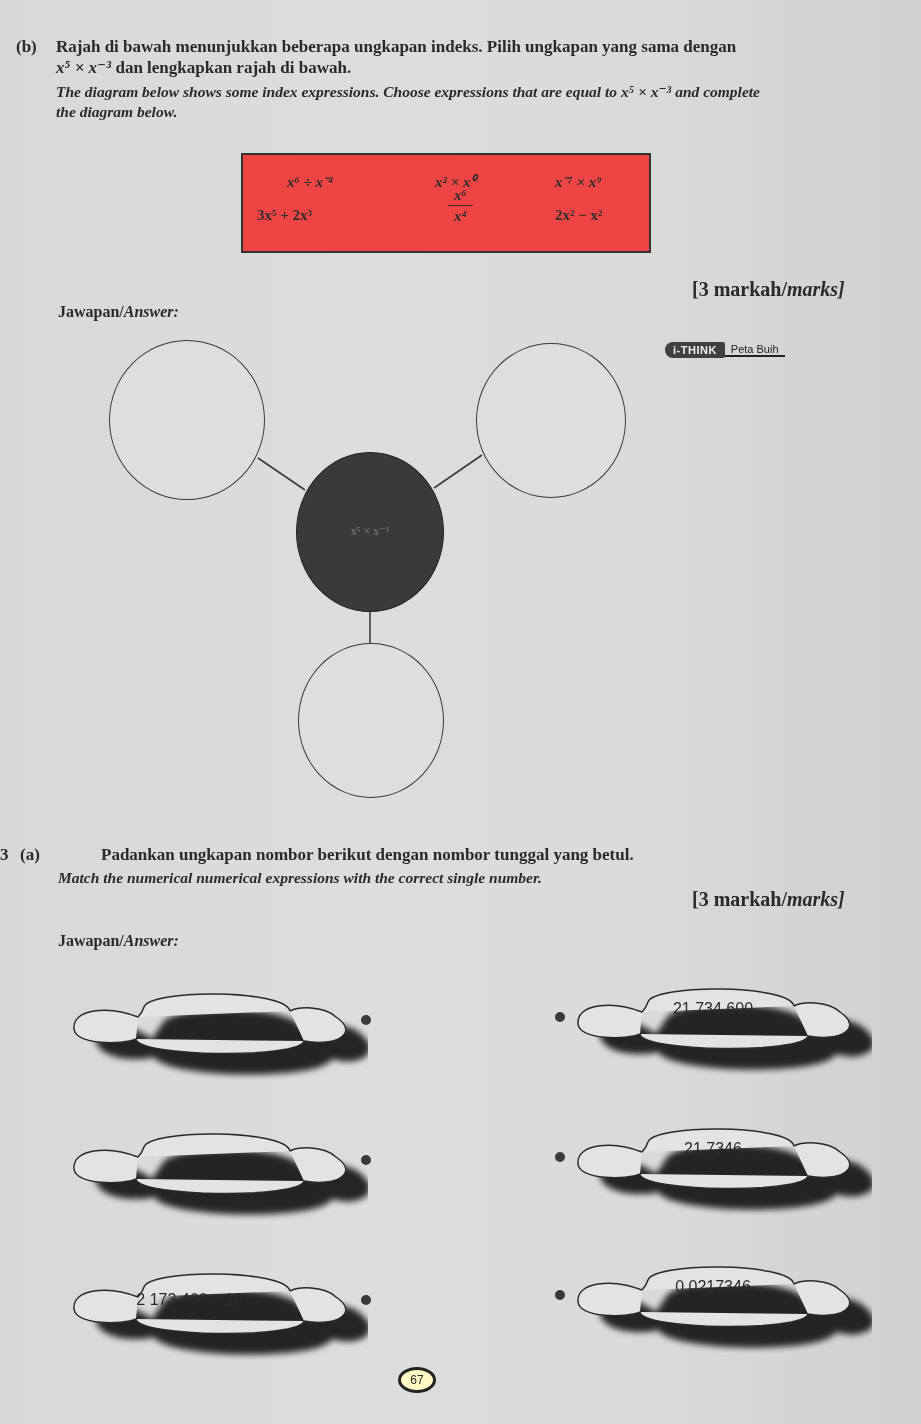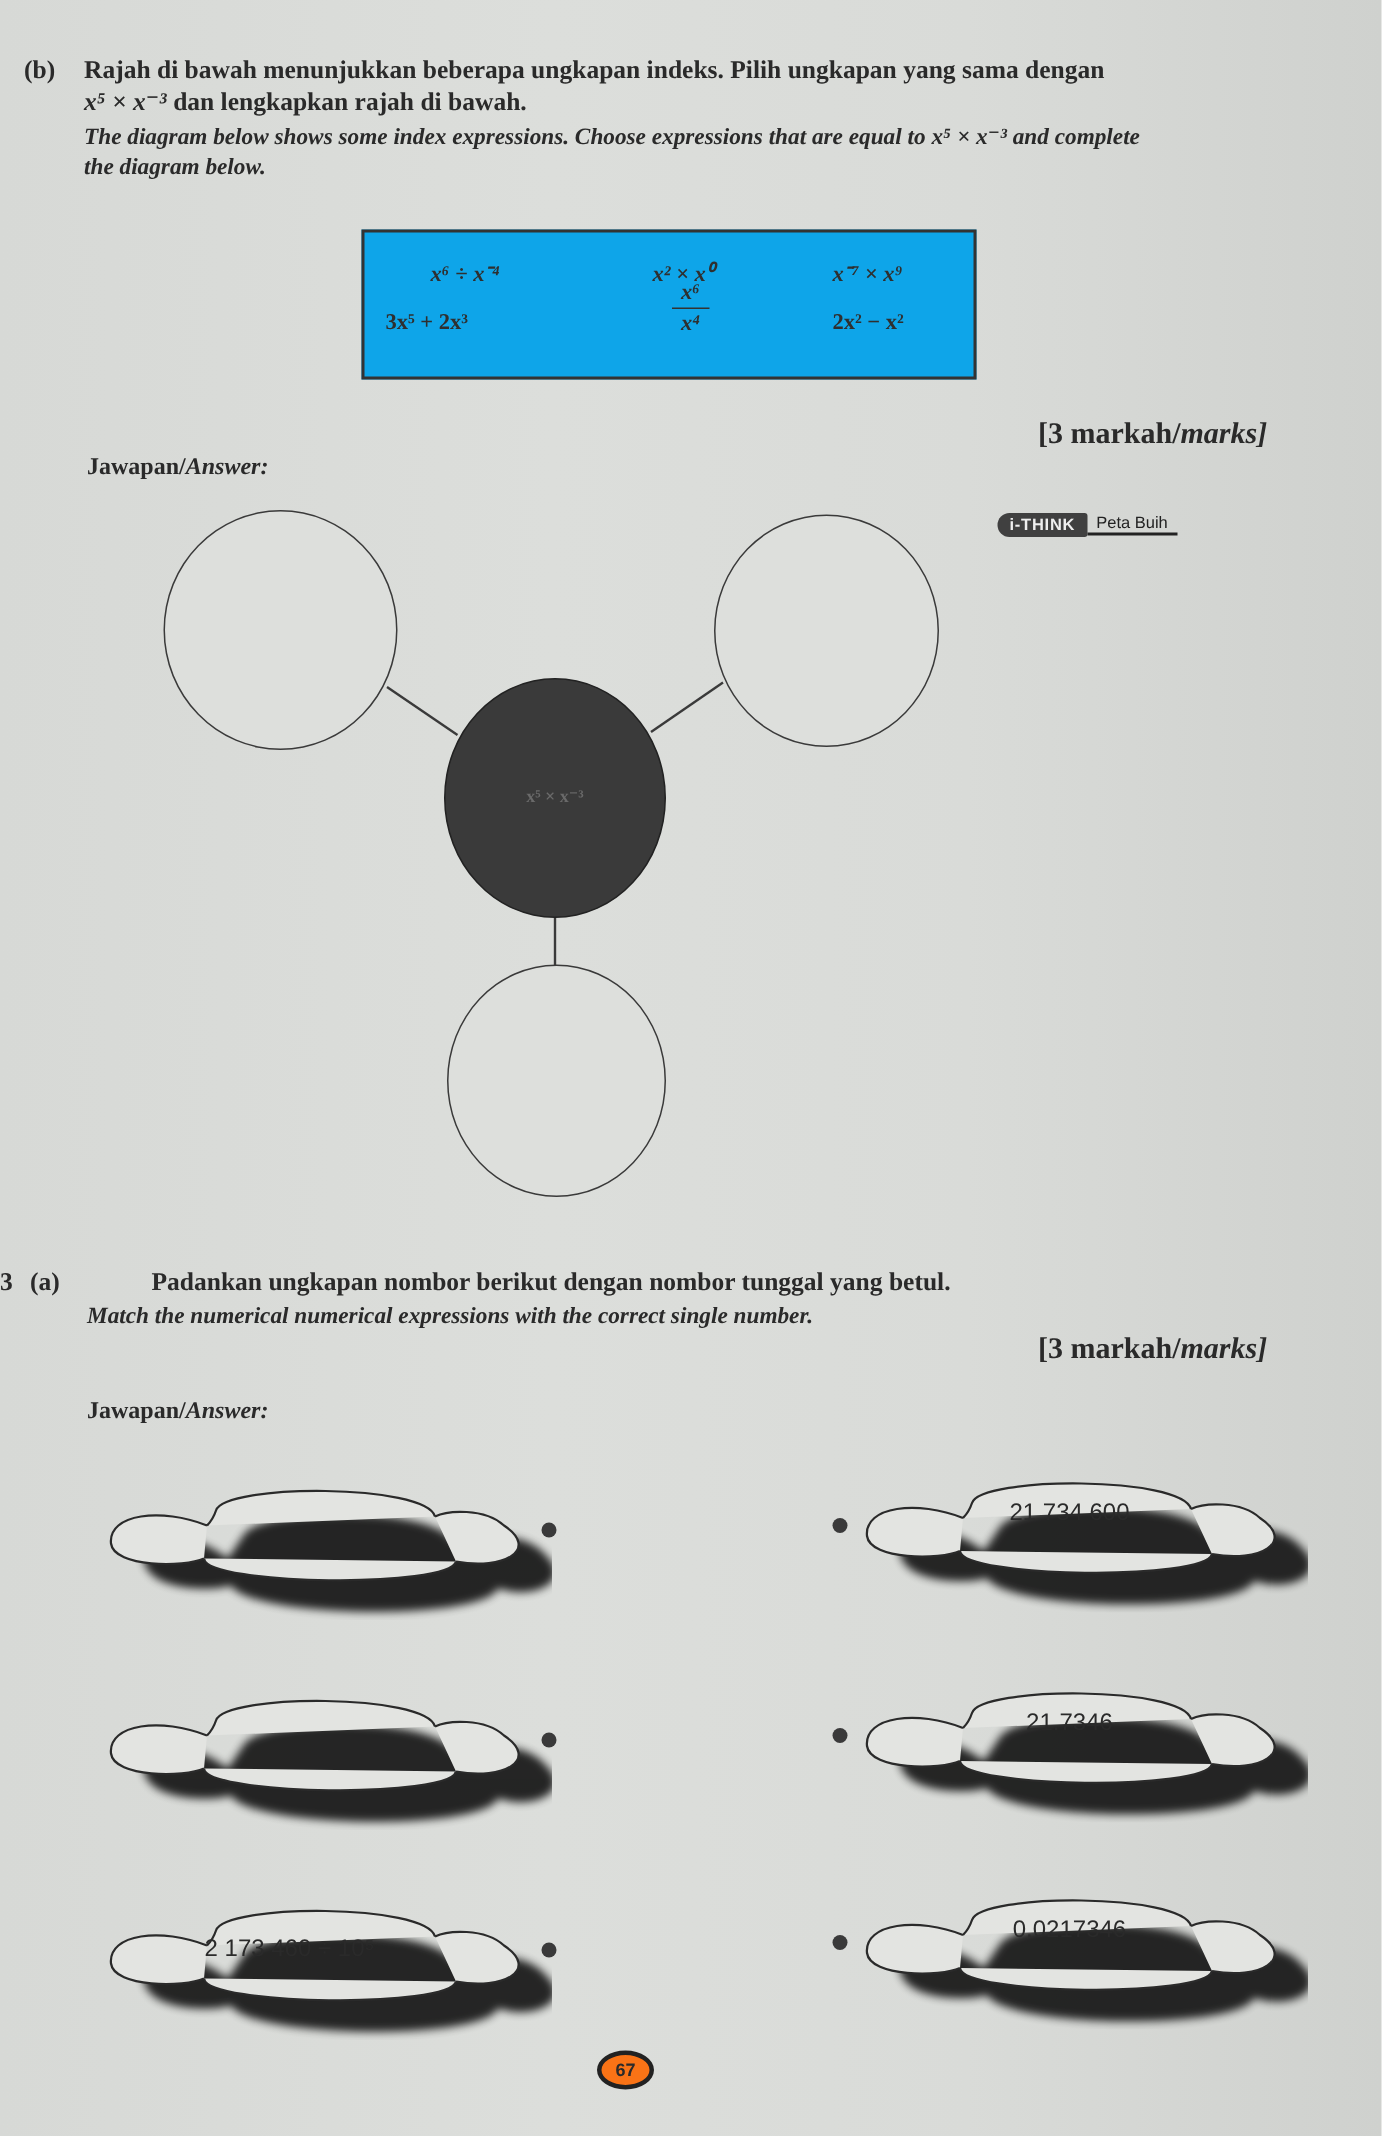--- a/index.html
+++ b/index.html
@@ -9,21 +9,21 @@
       font-family: "Liberation Serif", "DejaVu Serif", serif;
       color: #2a2a2a;
     }
     .abs { position: absolute; }
     .bold { font-weight: bold; }
     .it { font-style: italic; }
     .q-text { font-size: 17px; line-height: 22px; }
     .q-sub { font-size: 16px; line-height: 20px; font-style: italic; font-weight: bold; }
     .expr-box {
       left: 241px; top: 153px; width: 410px; height: 100px;
-      border: 2px solid #333; box-sizing: border-box; background: #0ea5e9;
+      border: 2px solid #333; box-sizing: border-box; background: #ef4444;
     }
     .expr { position: absolute; font-size: 15px; font-weight: bold; font-family: "Liberation Serif", serif; color: #2f2f2f; }
     .frac { display: inline-flex; flex-direction: column; align-items: center; }
     .frac .num { border-bottom: 1.5px solid #333; padding: 0 6px 1px; }
     .frac .den { padding-top: 2px; }
     .marks { font-size: 20px; font-weight: bold; }
     .marks i { font-weight: bold; }
     .ithink {
       left: 665px; top: 342px; display: flex; align-items: center;
       font-family: "Liberation Sans", sans-serif; font-size: 11px;
@@ -48,22 +48,22 @@
       position: absolute; top: 26px; left: 0; width: 100%; text-align: center;
       font-family: "Liberation Sans", sans-serif; font-size: 16px; color: #2a2a2a;
     }
     .dot {
       position: absolute; width: 10px; height: 10px; border-radius: 50%;
       background: #3a3a3a;
     }
     .page-num {
       left: 398px; top: 1367px; width: 38px; height: 26px; border: 3px solid #222;
       border-radius: 50%; box-sizing: border-box; text-align: center;
-      font-family: "Liberation Sans", sans-serif; font-weight: bold; font-size: 12px; line-height: 20px;
-      background: #f97316;
+      font-family: "Liberation Sans", sans-serif; font-weight: normal; font-size: 12px; line-height: 20px;
+      background: #fef9c3;
     }
   </style>
 </head>
 <body>
 
 <div class="abs q-text bold" style="left:16px; top:36px;">(b)</div>
 <div class="abs q-text bold" style="left:56px; top:36px; width:780px;">Rajah di bawah menunjukkan beberapa ungkapan indeks. Pilih ungkapan yang sama dengan</div>
 <div class="abs q-text bold" style="left:56px; top:57px;">
   <span class="it">x⁵ × x⁻³</span><span> dan lengkapkan rajah di bawah.</span>
 </div>

